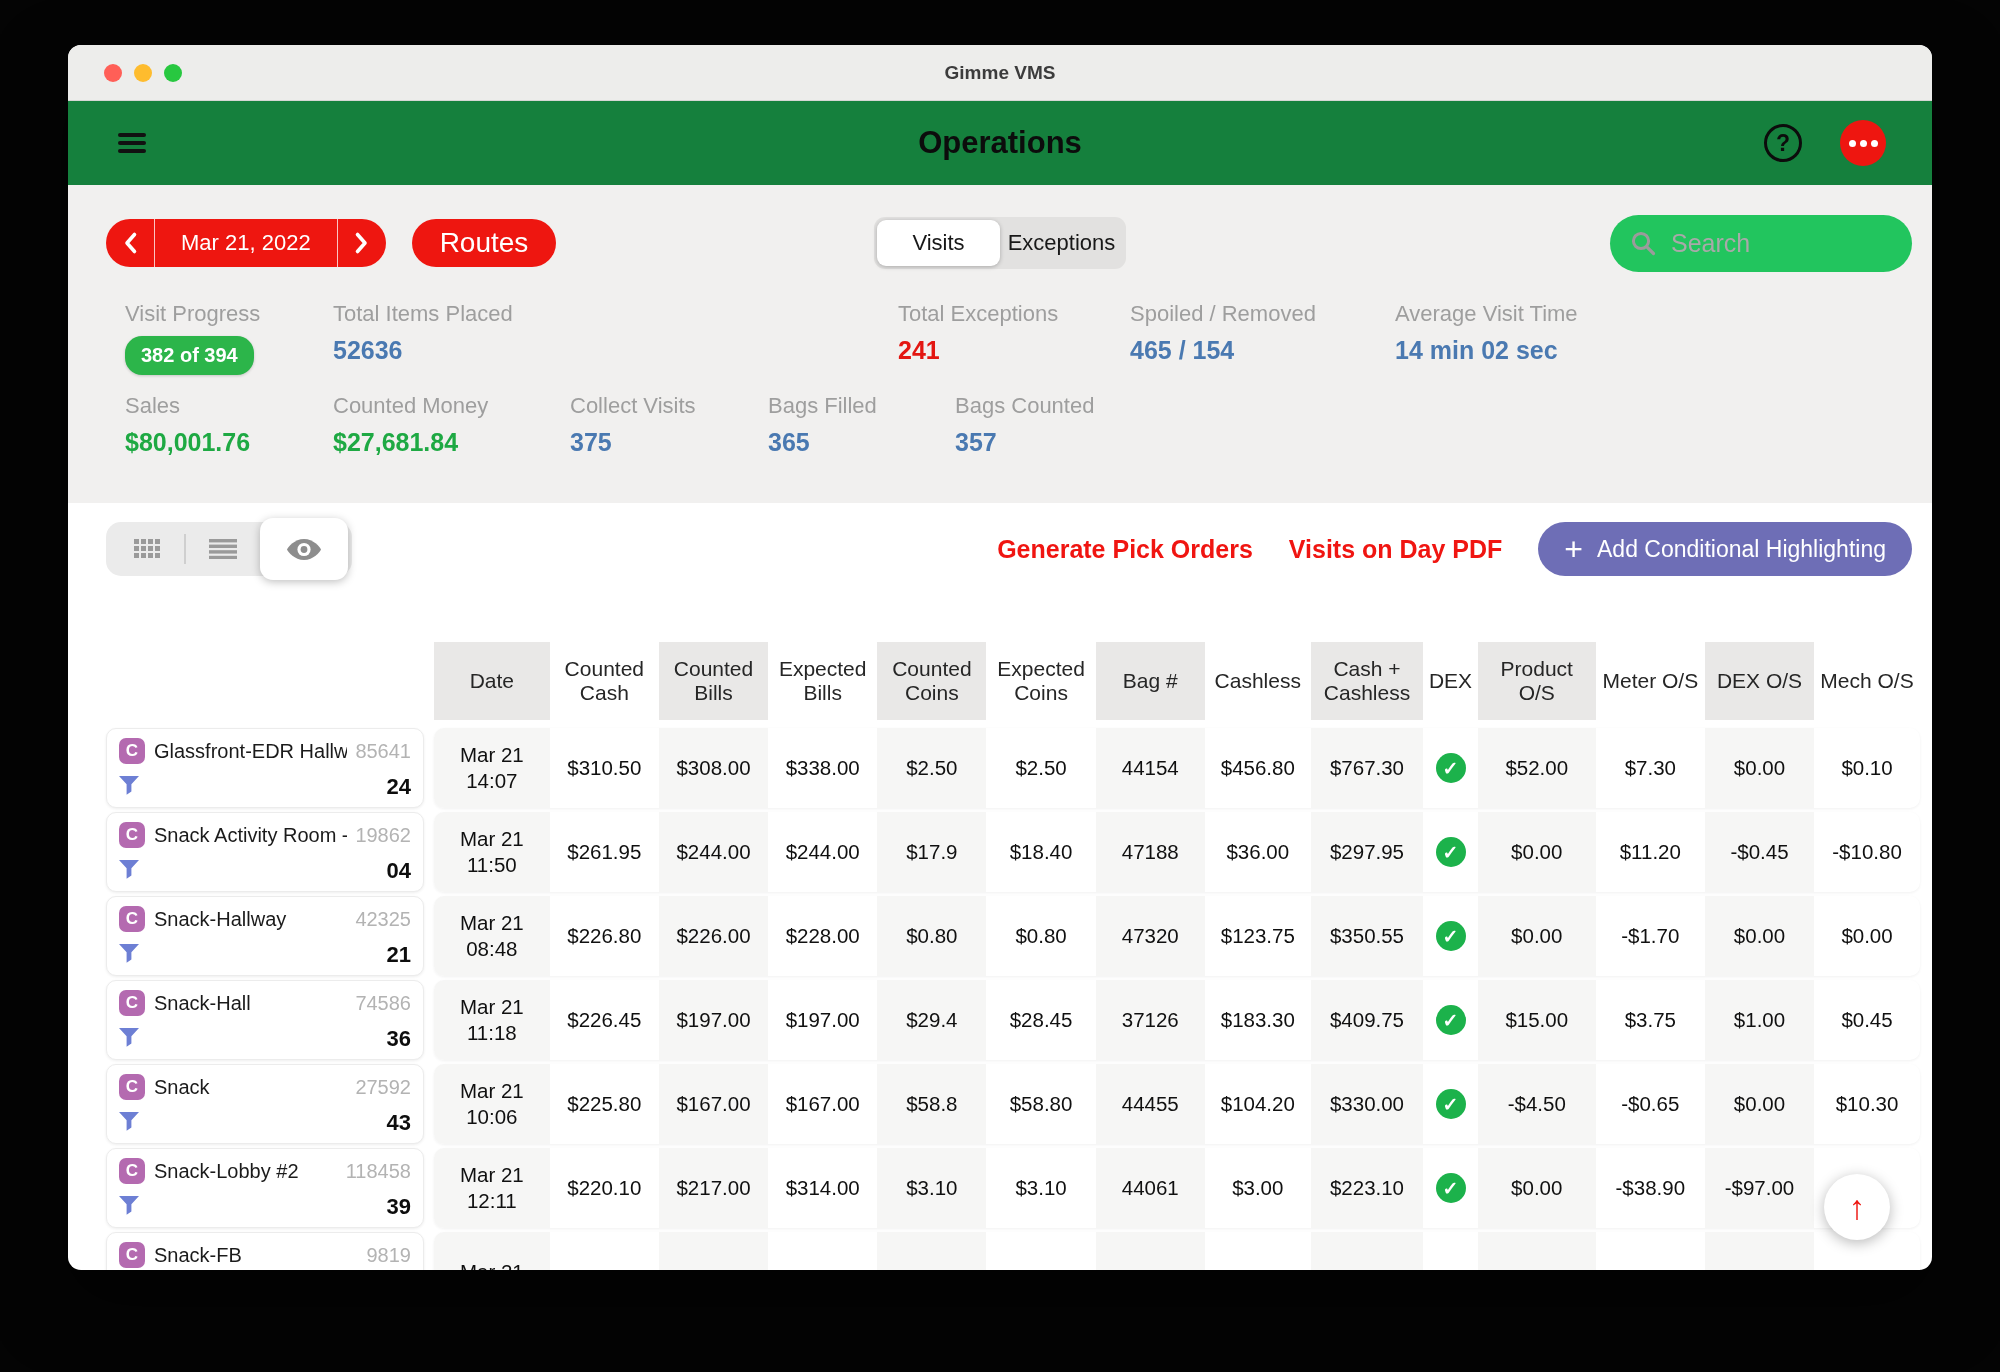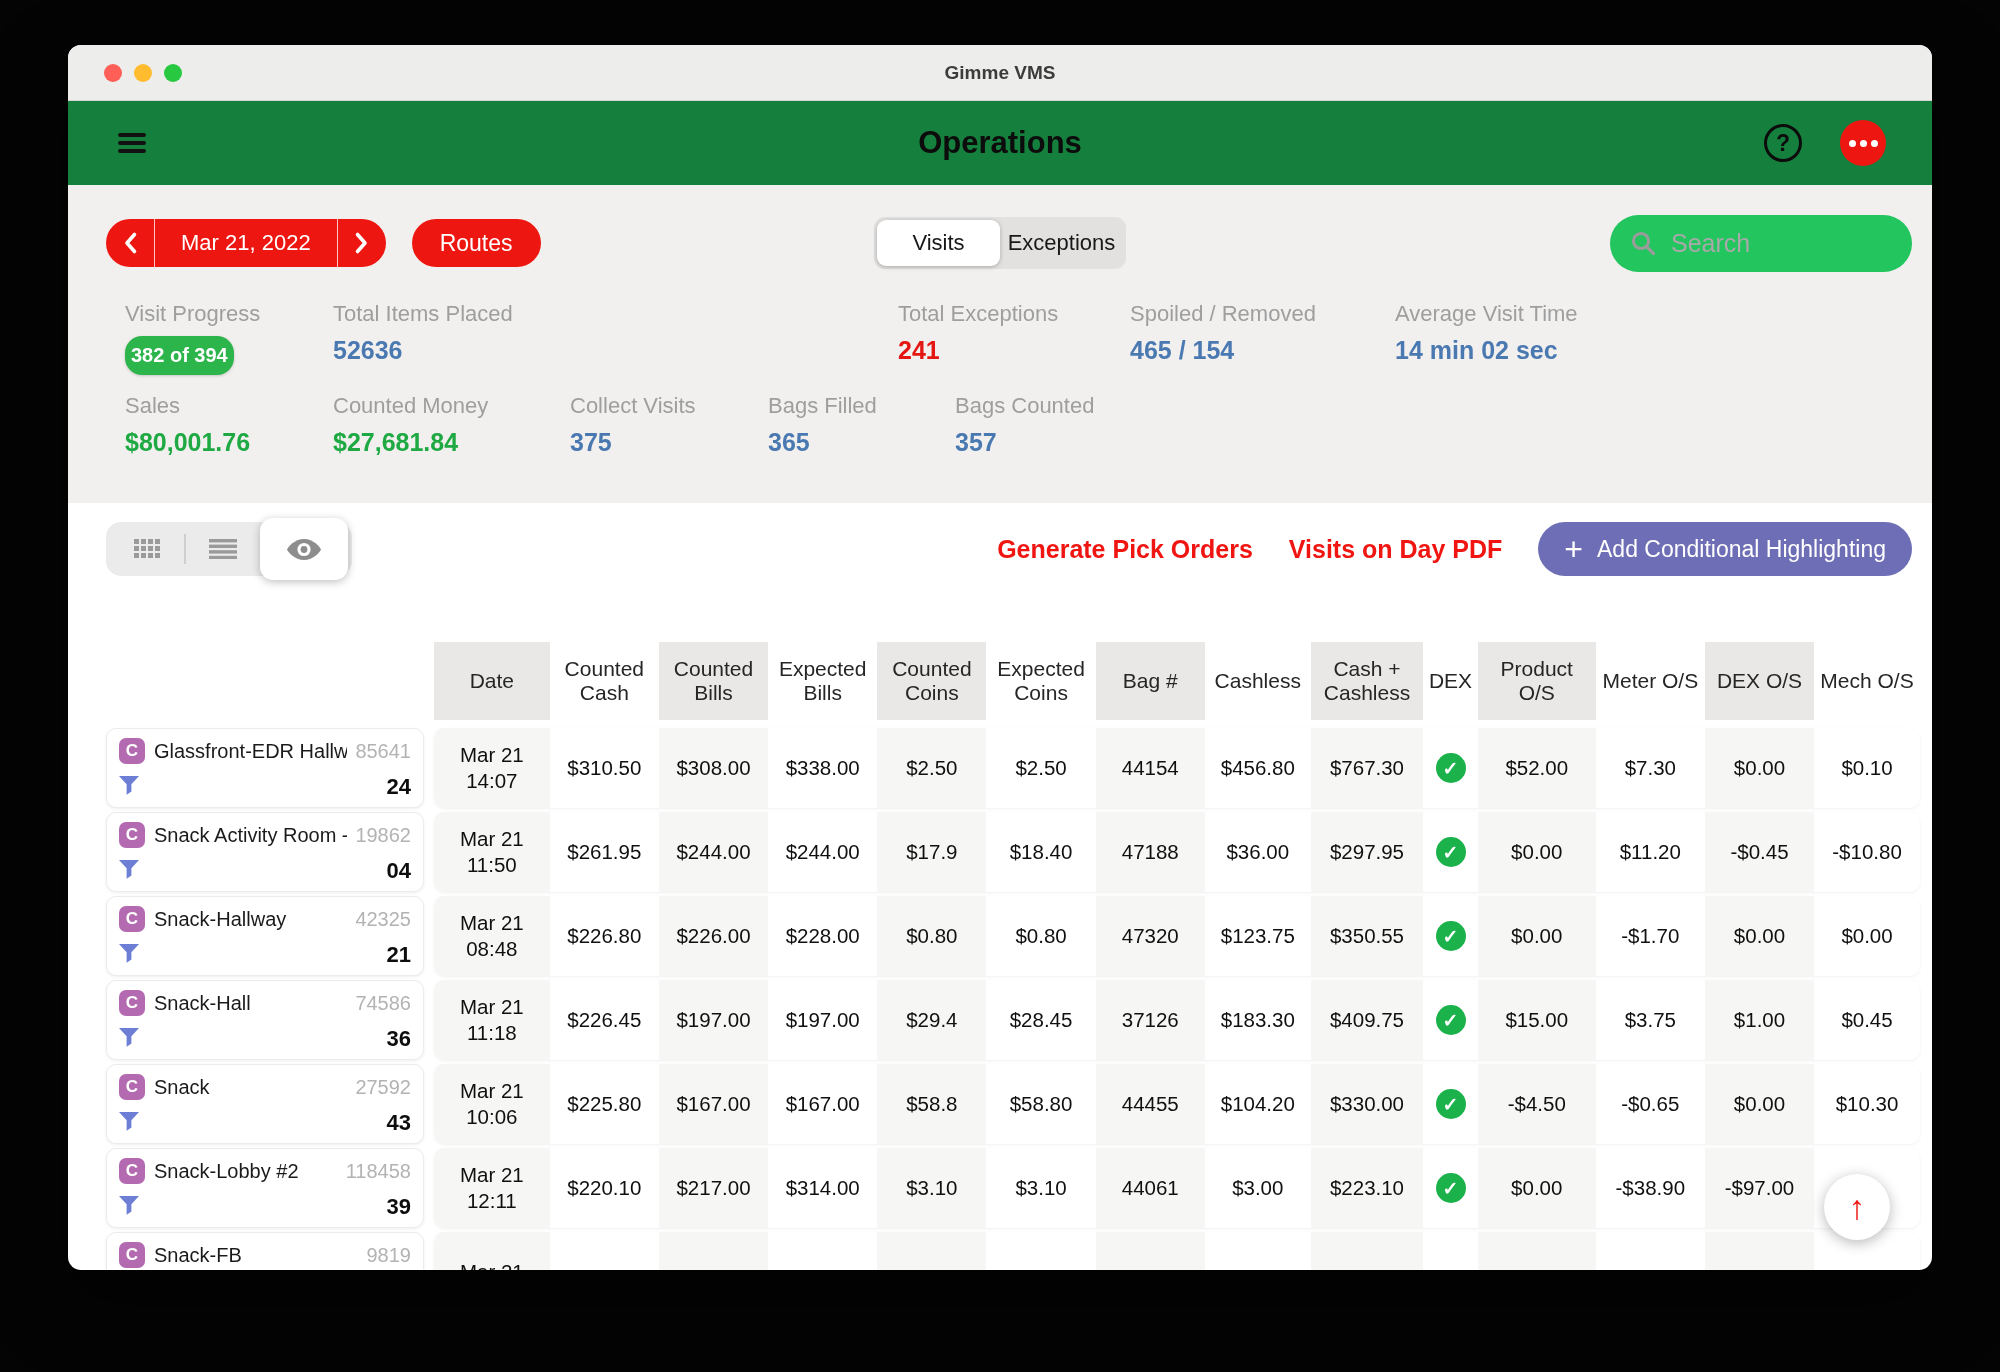--- a/index.html
+++ b/index.html
@@ -36,41 +36,41 @@
 
   
   .graypanel { background:#f1f0ef; padding:26px 0 18px; }
   .toolbar { display:flex; align-items:center; height:64px; padding:0 20px 0 38px; position:relative; }
   .datenav { display:flex; align-items:stretch; height:48px; border-radius:24px; overflow:hidden; background:#ee1610; }
   .datenav .seg { display:flex; align-items:center; justify-content:center; color:#fff; }
   .datenav .chev { width:48px; }
   .datenav .datelabel { padding:0 26px; font-size:22px; border-left:1.5px solid rgba(255,255,255,.75);
                         border-right:1.5px solid rgba(255,255,255,.75); }
   .routes-btn { margin-left:26px; height:48px; border-radius:24px; background:#ee1610; color:#fff;
-                display:flex; align-items:center; padding:0 28px; font-size:23px; }
+                display:flex; align-items:center; padding:0 28px; font-size:28px; }
   .tabs { position:absolute; left:50%; transform:translateX(-50%); top:6px;
           background:#e2e1e0; border-radius:11px; display:flex; padding:3px; }
   .tab { width:123px; height:46px; display:flex; align-items:center; justify-content:center;
          font-size:22px; color:#181818; border-radius:9px; }
   .tab.active { background:#fff; box-shadow:0 1px 4px rgba(0,0,0,.25); font-weight:500; }
   .searchbox { margin-left:auto; width:302px; height:57px; background:#22c55e; border-radius:32px;
                display:flex; align-items:center; padding:0 20px; }
   .searchbox svg { flex:0 0 auto; }
   .searchbox input { border:0; outline:0; background:transparent; font-size:25px; color:#333;
                      margin-left:14px; width:100%; font-family:"Liberation Sans",sans-serif; }
   .searchbox input::placeholder { color:#a9a9a9; }
 
   .stats-row { position:relative; height:92px; }
   .stats-row.first { margin-top:26px; }
   .stat { position:absolute; top:0; }
   .stat .label { font-size:22px; color:#9e9e9e; margin-bottom:9px; }
   .stat .value { font-size:25px; font-weight:bold; }
   .val-blue { color:#4a79b1; } .val-red { color:#e31611; } .val-green { color:#1ea943; }
   .progress-badge { display:inline-block; background:#2cb54a; color:#fff; font-size:20px; font-weight:bold;
-                    padding:8px 6px; border-radius:17px; box-shadow:0 1px 3px rgba(0,0,0,.18); }
+                    padding:8px 16px; border-radius:17px; box-shadow:0 1px 3px rgba(0,0,0,.18); }
 
   
   .actionrow { display:flex; align-items:center; margin:15px 20px 0 38px; height:62px; }
   .viewtoggle { background:#ebebeb; border-radius:15px; display:flex; align-items:center; height:54px; padding:0 4px; }
   .vseg { width:74px; height:54px; display:flex; align-items:center; justify-content:center; }
   .vdivider { width:1.5px; height:30px; background:#cfcfcf; }
   .vseg.active { background:#fff; border-radius:13px; height:62px; width:88px;
                  box-shadow:0 2px 8px rgba(0,0,0,.25); }
   .action-links { margin-left:auto; display:flex; align-items:center; gap:36px; }
   .redlink { color:#f01511; font-size:25px; font-weight:bold; cursor:pointer; }

